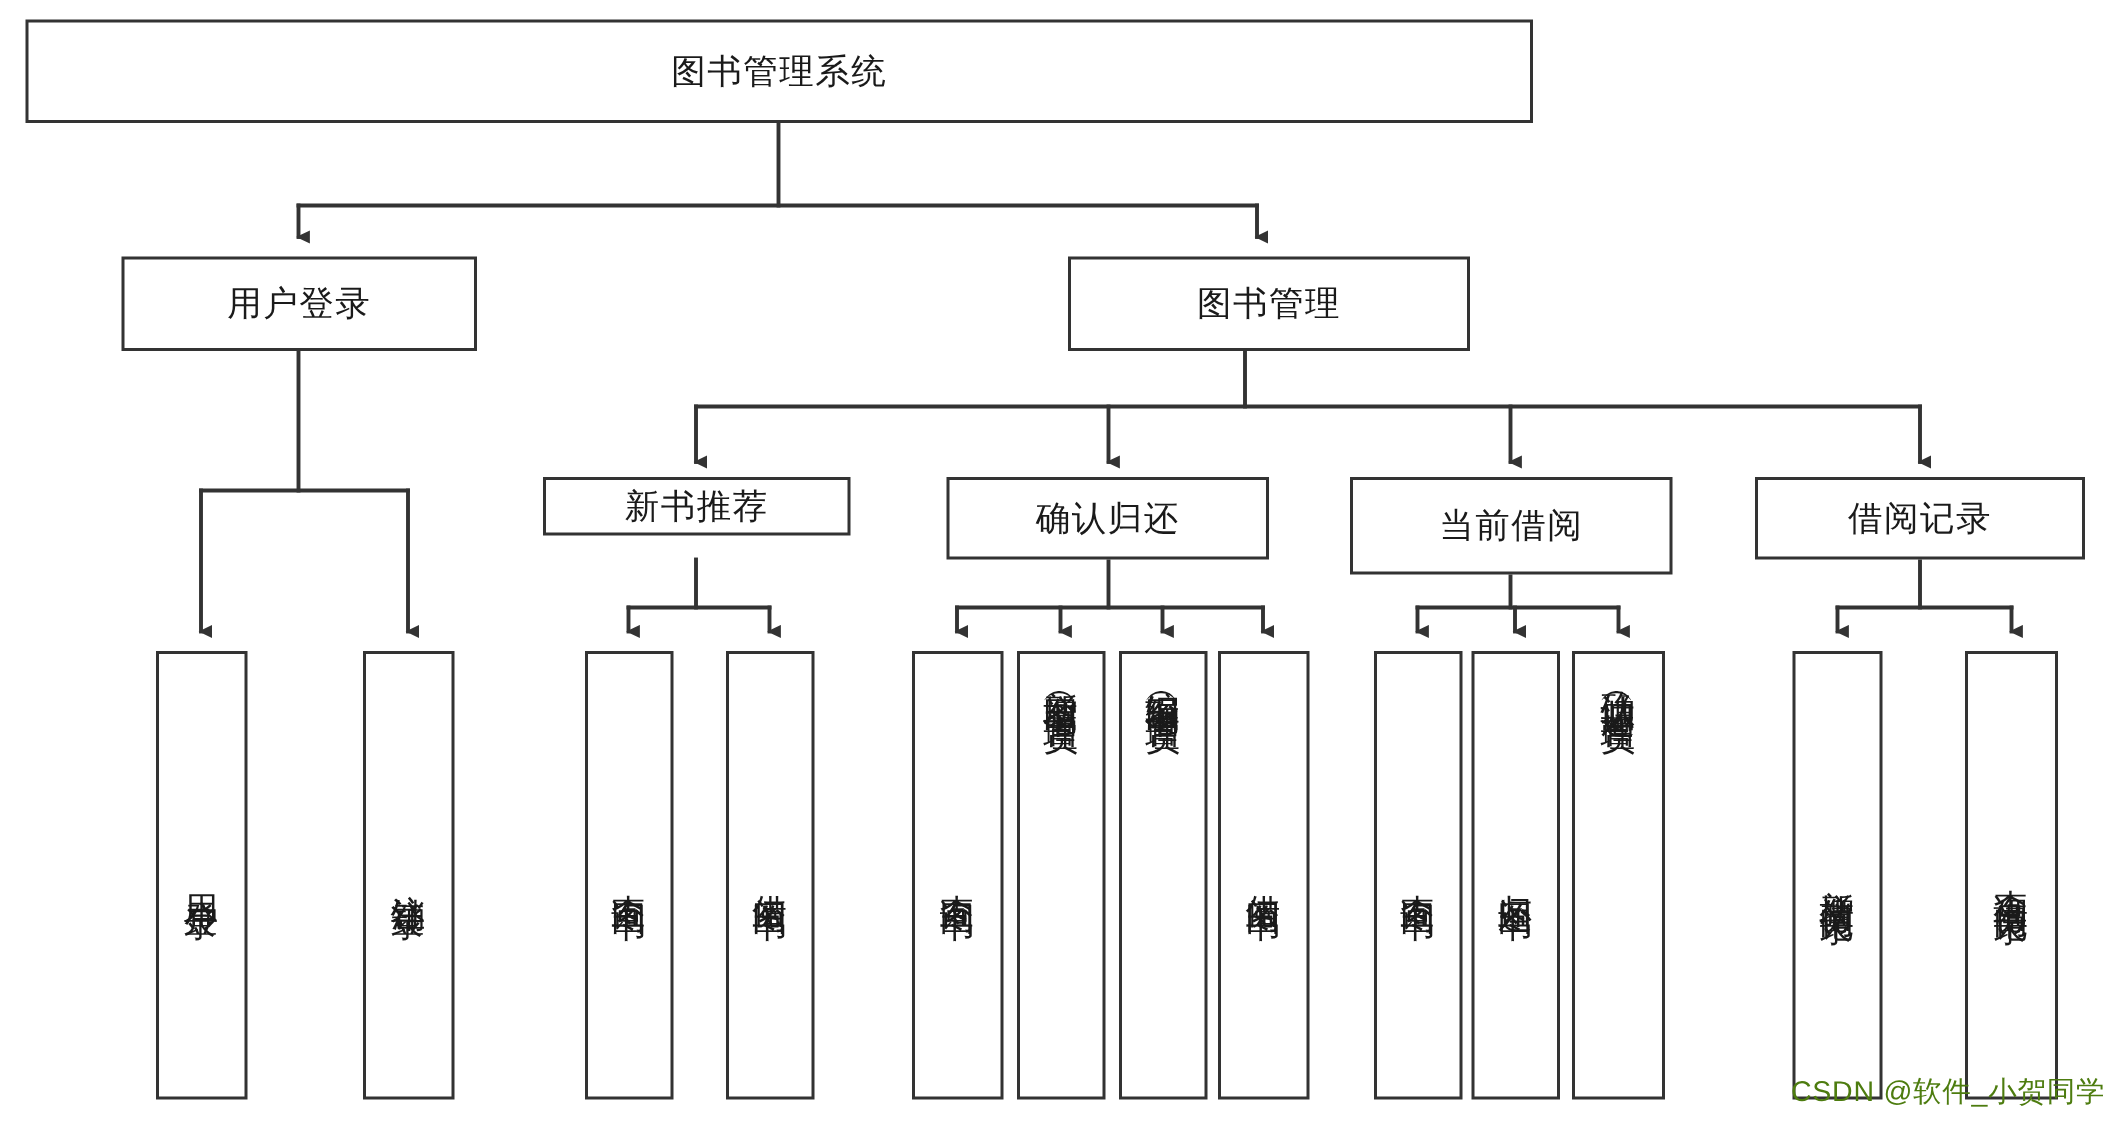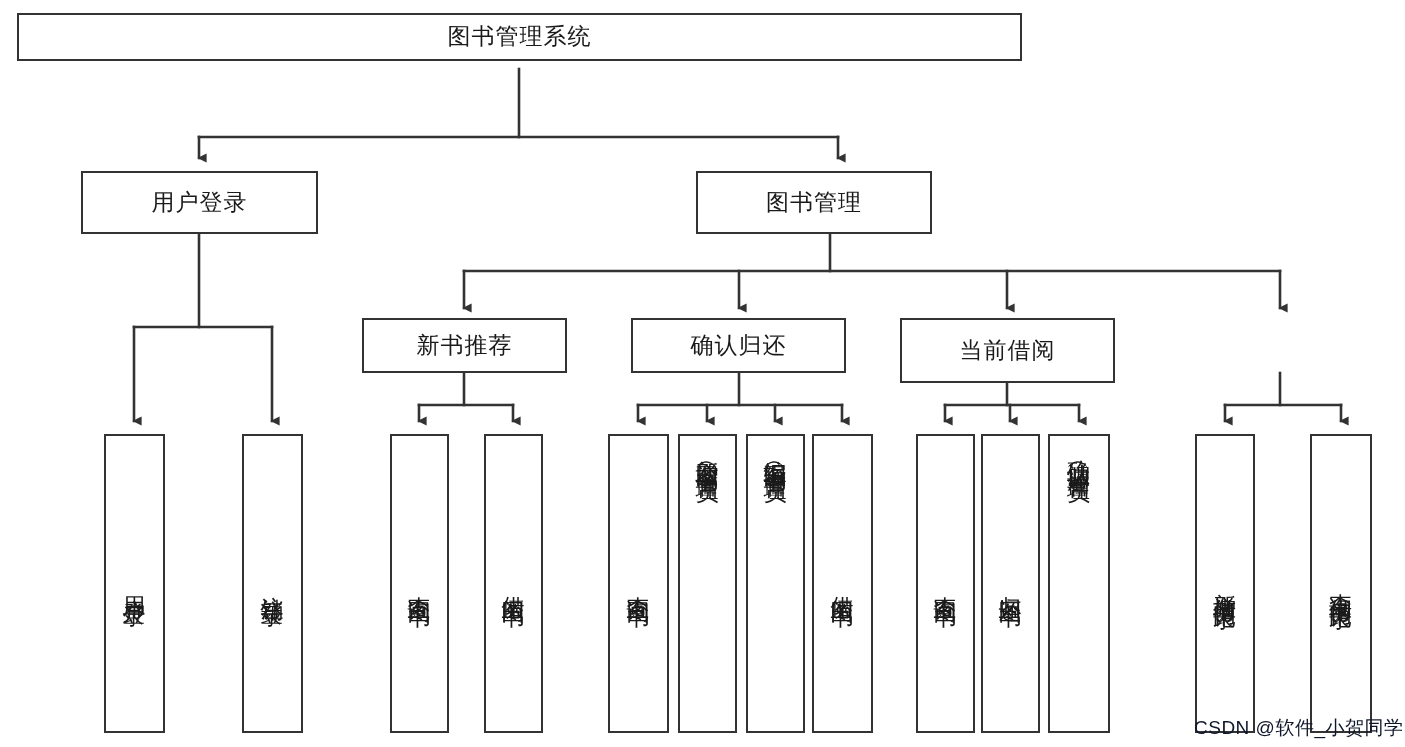--- a/index.html
+++ b/index.html
@@ -58,21 +58,21 @@
   .node.v.mid .vtext {
     margin-top: auto;
     margin-bottom: auto;
   }
   .node.v.top {
     align-items: flex-start;
   }
   .watermark {
     position: absolute;
     font-size: 19px;
-    color: #0f172a;
+    color: #4d7c0f;
     white-space: nowrap;
     letter-spacing: 0.5px;
   }
 </style>
 </head>
 <body>
 
 <div id="canvas">
 
   <svg id="edges" viewBox="0 0 1405 747">
@@ -118,40 +118,43 @@
       <path d="M1010,405 L1010,421" marker-end="url(#arw)"></path>
       <path d="M1079,405 L1079,421" marker-end="url(#arw)"></path>
 
       <path d="M1280,373 L1280,405"></path>
       <path d="M1225,405 L1341,405"></path>
       <path d="M1225,405 L1225,421" marker-end="url(#arw)"></path>
       <path d="M1341,405 L1341,421" marker-end="url(#arw)"></path>
     </g>
   </svg>
 
-  <div class="node h" style="left:17px; top:13px; width:1005px; height:48px;">
+  <div class="node h" style="left:17px; top:13px; width:1005px; height:69px;">
     <span>图书管理系统</span>
   </div>
 
   <div class="node h" style="left:81px; top:171px; width:237px; height:63px;">
     <span>用户登录</span>
   </div>
-  <div class="node h" style="left:696px; top:171px; width:236px; height:63px;">
+  <div class="node h" style="left:712px; top:171px; width:268px; height:63px;">
     <span>图书管理</span>
   </div>
 
-  <div class="node h" style="left:362px; top:318px; width:205px; height:55px;">
+  <div class="node h" style="left:362px; top:318px; width:205px; height:39px;">
     <span>新书推荐</span>
   </div>
   <div class="node h" style="left:631px; top:318px; width:215px; height:55px;">
     <span>确认归还</span>
   </div>
   <div class="node h" style="left:900px; top:318px; width:215px; height:65px;">
     <span>当前借阅</span>
   </div>
+  <div class="node h" style="left:1170px; top:318px; width:220px; height:55px;">
+    <span>借阅记录</span>
+  </div>
 
   <div class="node v mid" style="left:104px; top:434px; width:61px; height:299px;">
     <span class="vtext">用户登录</span>
   </div>
   <div class="node v mid" style="left:242px; top:434px; width:61px; height:299px;">
     <span class="vtext">注销登录</span>
   </div>
 
   <div class="node v mid" style="left:390px; top:434px; width:59px; height:299px;">
     <span class="vtext">查询图书</span>

